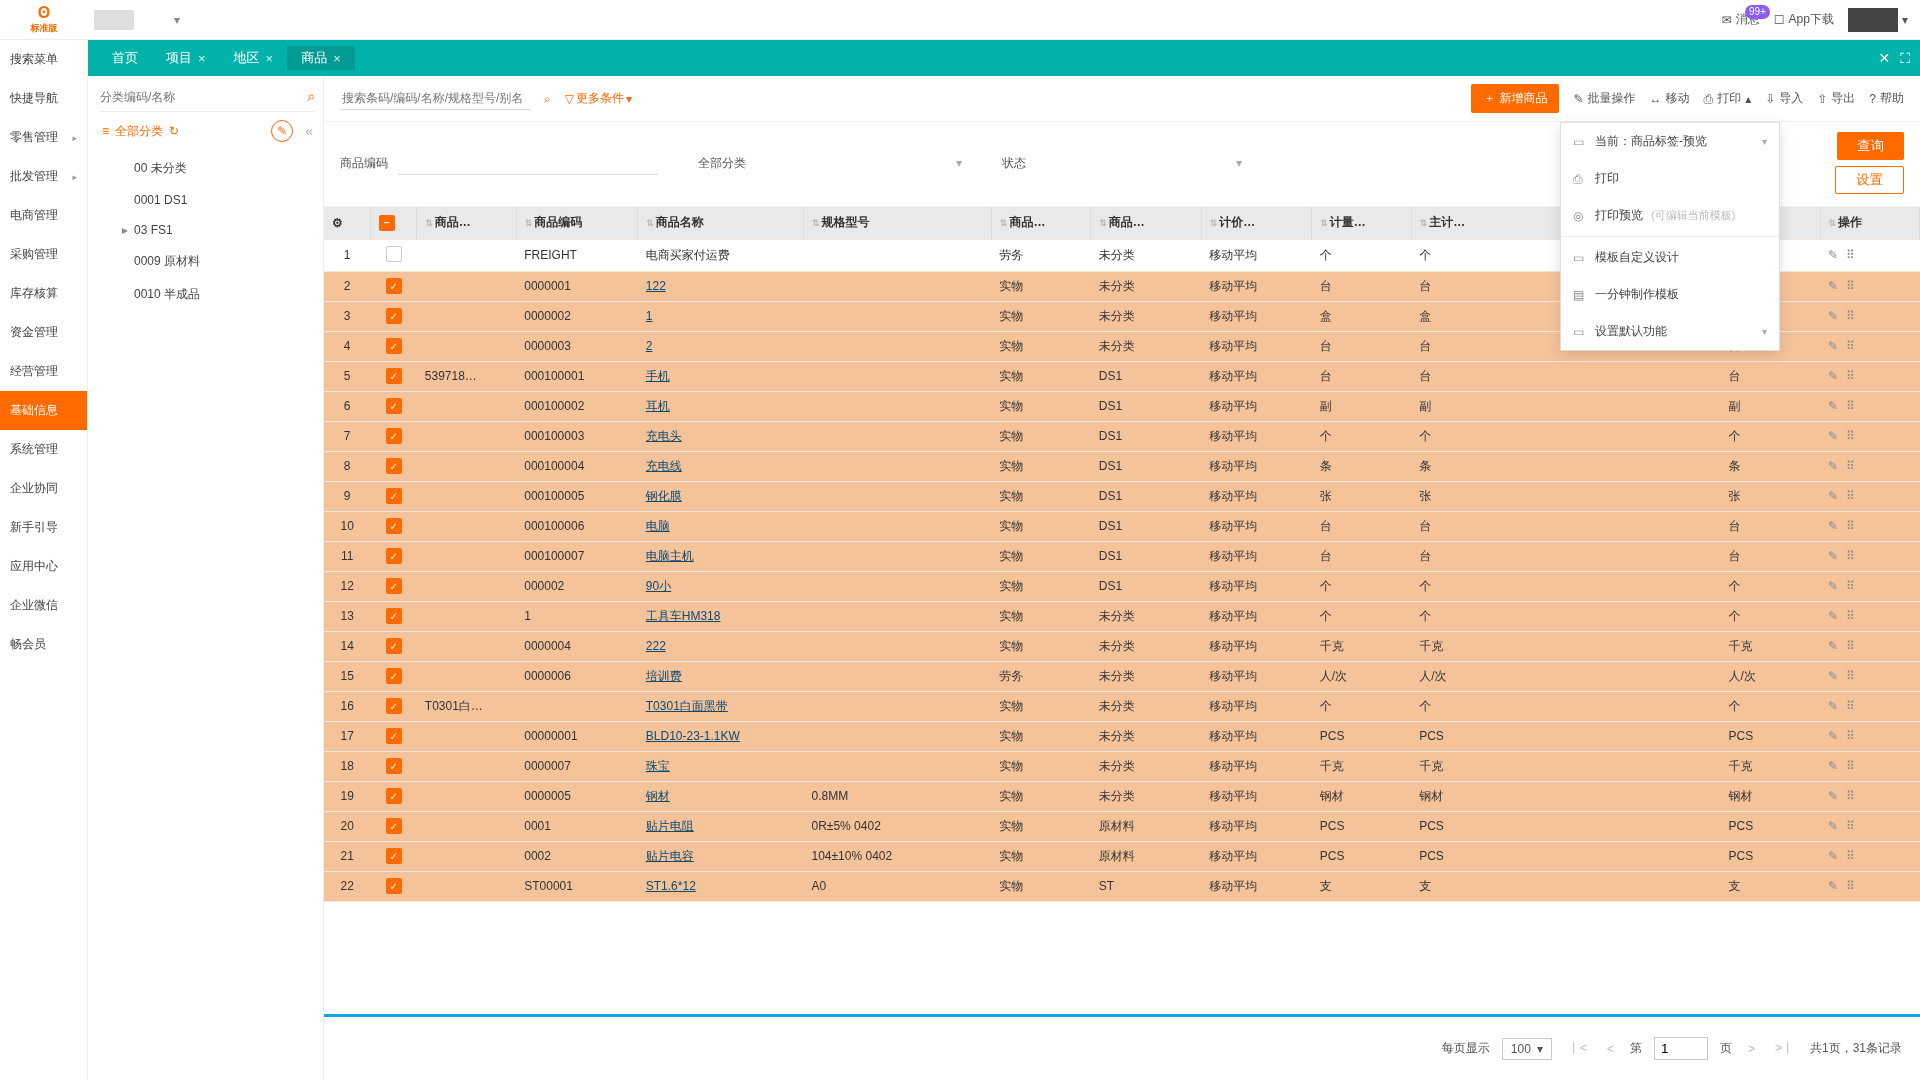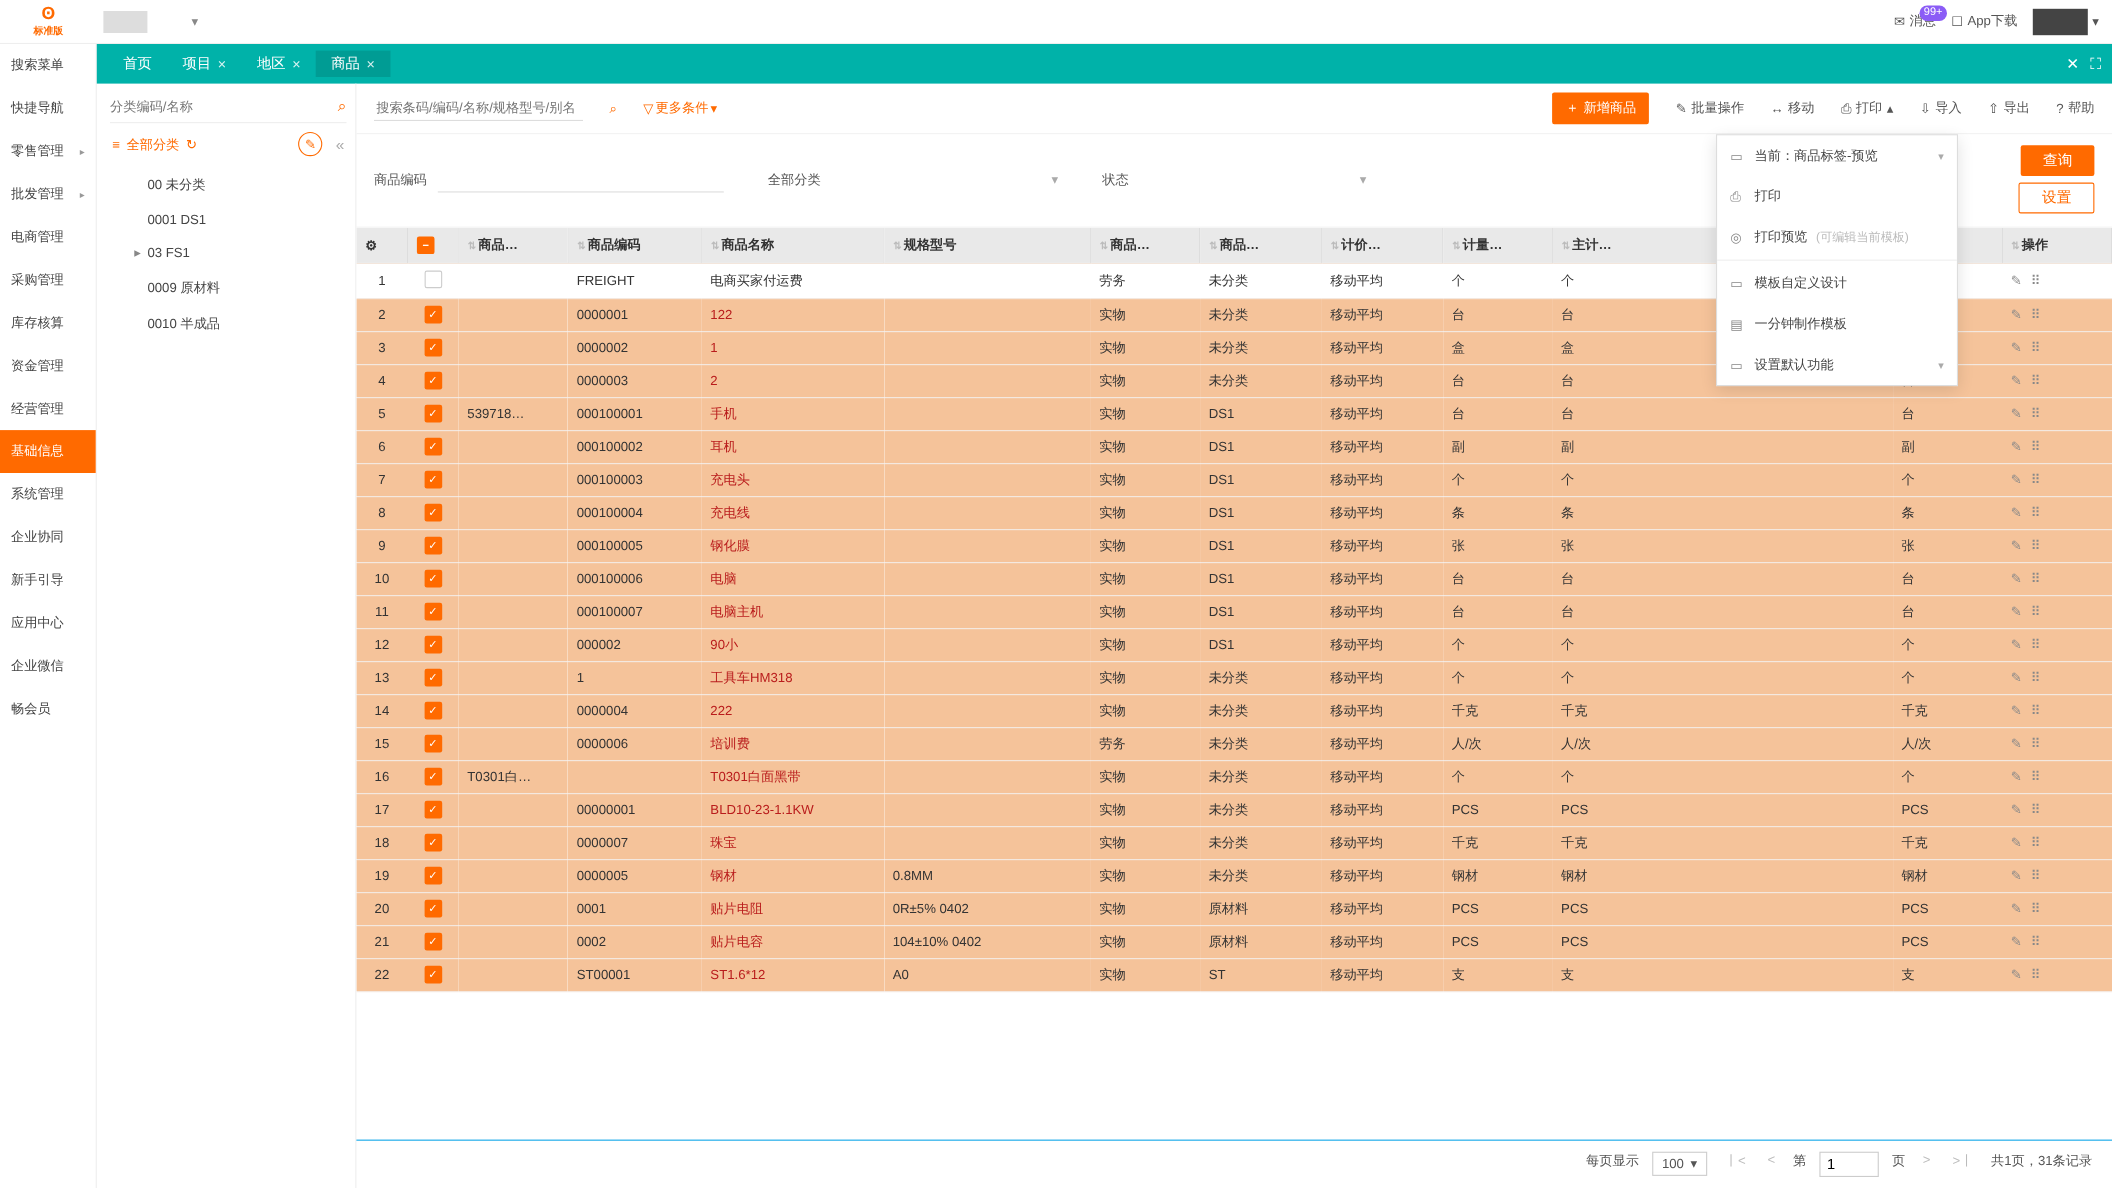--- a/index.html
+++ b/index.html
@@ -35,21 +35,21 @@
 .tree-search .sico { color: #ff6a00; font-size: 14px; }
 .tree-head { display: flex; align-items: center; padding: 8px 2px; gap: 6px; }
 .tree-head .all { color: #ff6a00; font-weight: 500; }
 .tree-head .circ { width: 22px; height: 22px; border: 1px solid #ff6a00; border-radius: 50%; display: flex; align-items: center; justify-content: center; color: #ff6a00; margin-left: auto; cursor: pointer; }
 .tree-head .collapse { color: #aaa; cursor: pointer; font-size: 14px; padding-left: 6px; }
 .tree-list { margin-top: 2px; }
 .tree-node { padding: 8px 4px 8px 20px; color: #444; cursor: pointer; display: flex; align-items: center; gap: 4px; }
 .tree-node.child { font-size: 12px; }
 .tree-node .exp { color: #888; width: 10px; display: inline-block; text-align: center; }
 .data-panel { flex: 1; display: flex; flex-direction: column; min-width: 0; position: relative; }
-.toolbar { display: flex; align-items: center; padding: 8px 16px; gap: 24px; border-bottom: 1px solid #f2f2f2; flex-wrap: wrap; }
+.toolbar { display: flex; align-items: center; padding: 8px 16px; gap: 14px; border-bottom: 1px solid #f2f2f2; flex-wrap: wrap; }
 .toolbar input.search { border: none; border-bottom: 1px solid #ddd; outline: none; width: 190px; padding: 4px 2px; font-size: 12px; }
 .toolbar .sico { color: #ff6a00; }
 .toolbar .more { color: #ff6a00; display: flex; align-items: center; gap: 2px; cursor: pointer; }
 .toolbar .spacer { flex: 1; }
 .btn-primary { background: #ff6a00; color: #fff; padding: 6px 12px; border-radius: 2px; border: none; cursor: pointer; font-size: 12px; display: flex; align-items: center; gap: 4px; }
 .tool-link { display: flex; align-items: center; gap: 4px; color: #555; cursor: pointer; }
 .filters { display: flex; align-items: center; padding: 10px 16px 12px; gap: 40px; border-bottom: 1px solid #f2f2f2; position: relative; }
 .filter { display: flex; align-items: center; gap: 10px; color: #555; }
 .filter input { border: none; border-bottom: 1px solid #ddd; outline: none; width: 260px; padding: 4px 2px; }
 .filter .down { color: #aaa; margin-left: 200px; }
@@ -58,24 +58,24 @@
 .query-btns { margin-left: auto; display: flex; flex-direction: column; gap: 6px; align-items: flex-end; }
 .table-wrap { flex: 1; overflow: auto; }
 table { border-collapse: collapse; width: 100%; table-layout: fixed; }
 th, td { padding: 6px 8px; text-align: left; font-size: 12px; color: #333; white-space: nowrap; overflow: hidden; text-overflow: ellipsis; border-bottom: 1px solid #f3e6dc; }
 thead th { background: #e9e9e9; color: #333; font-weight: 600; position: sticky; top: 0; border-right: 1px solid #ddd; height: 32px; }
 th .sort { color: #bbb; font-size: 9px; margin-right: 2px; }
 tbody tr.sel { background: #f5c39a; }
 tbody tr:not(.sel) { background: #fff; }
 .chk { width: 16px; height: 16px; background: #ff6a00; display: inline-flex; align-items: center; justify-content: center; color: #fff; font-size: 10px; border-radius: 2px; }
 .chk.empty { background: #fff; border: 1px solid #ccc; }
-.lnk { color: #b91c1c; cursor: pointer; }
+.lnk { color: #0c4a6e; text-decoration: underline; cursor: pointer; }
 .op { display: flex; gap: 8px; color: #888; }
 .op span { cursor: pointer; }
-.pager { display: flex; align-items: flex-start; justify-content: flex-end; padding: 10px 18px; gap: 12px; border-top: 1px solid #0ea5e9; color: #555; }
+.pager { display: flex; align-items: center; justify-content: flex-end; padding: 20px 18px; gap: 12px; border-top: 3px solid #0ea5e9; color: #555; }
 .pager select, .pager input { border: 1px solid #ccc; padding: 3px 6px; outline: none; width: 54px; }
 .pager .pg-btn { color: #bbb; cursor: pointer; padding: 0 4px; }
 .print-menu { position: absolute; top: 0px; right: 140px; width: 220px; background: #fff; border: 1px solid #ddd; box-shadow: 0 4px 14px rgba(0,0,0,0.12); z-index: 20; }
 .print-menu .pm-item { padding: 10px 12px; display: flex; align-items: center; gap: 8px; color: #444; cursor: pointer; font-size: 12px; }
 .print-menu .pm-item .pm-ico { width: 14px; color: #888; }
 .print-menu .pm-item .pm-caret { margin-left: auto; color: #aaa; font-size: 10px; }
 .print-menu .pm-item .hint { color: #bbb; font-size: 11px; }
 .pm-divider { height: 1px; background: #eee; margin: 2px 0; }
 .rel-wrap { position: relative; flex: 1; display: flex; flex-direction: column; min-height: 0; }
 </style>

